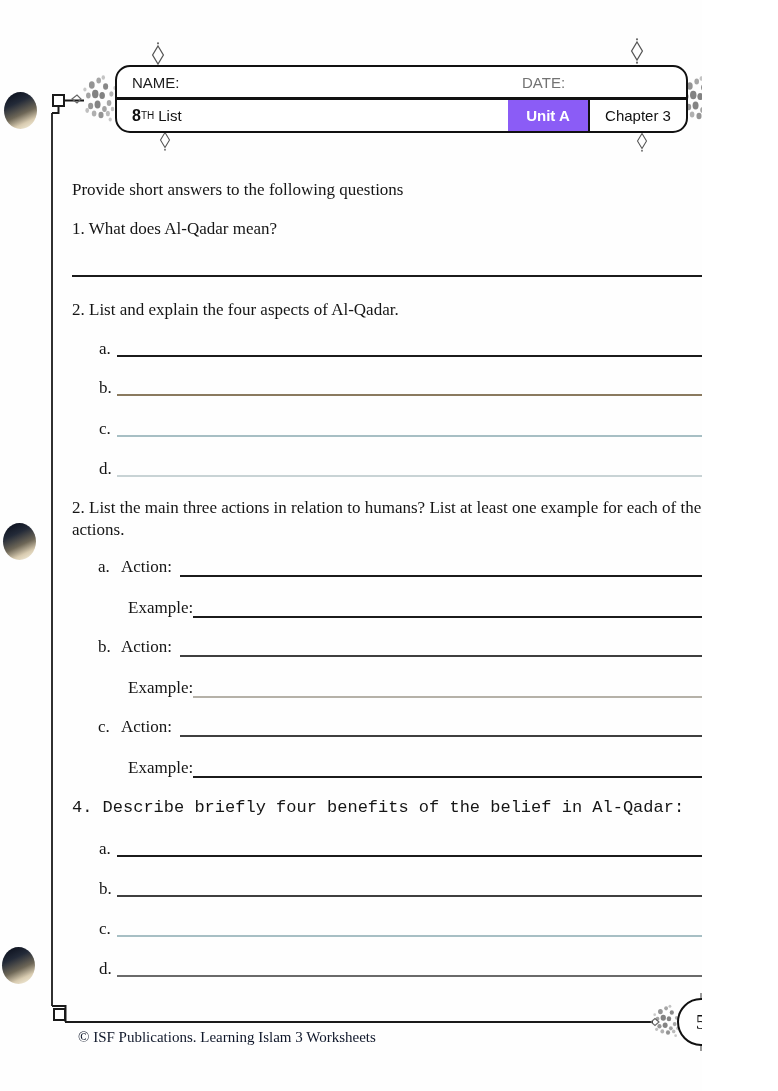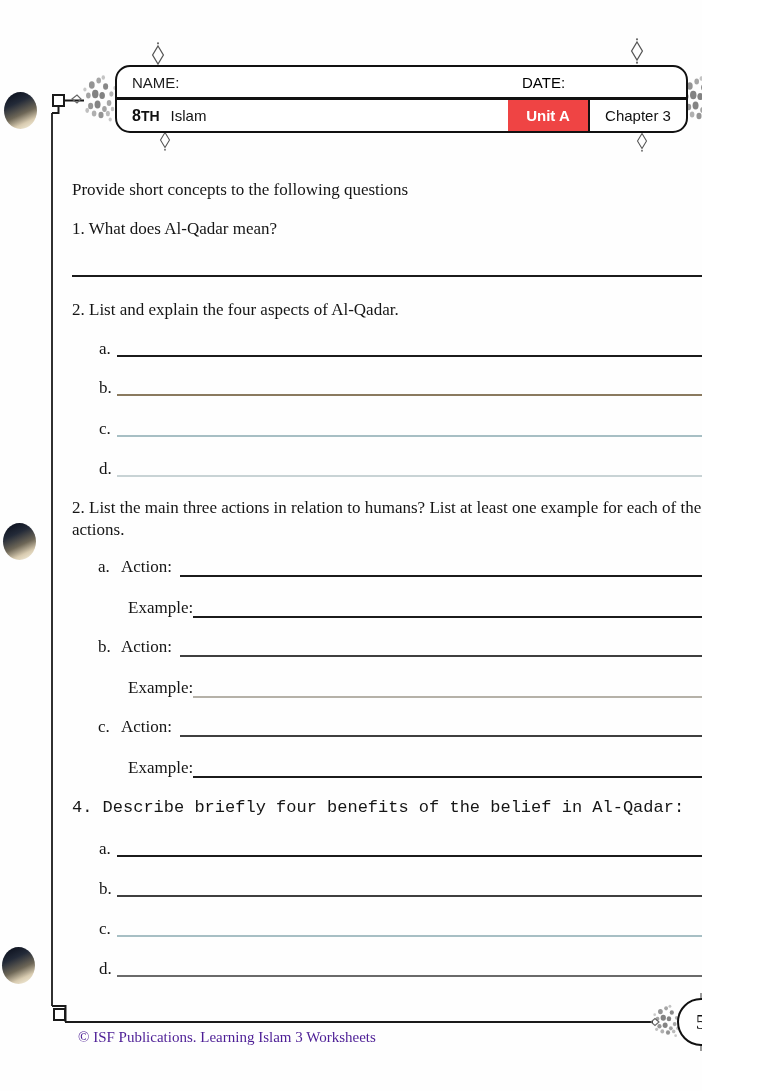--- a/index.html
+++ b/index.html
@@ -18,48 +18,48 @@
   
   .frame{position:absolute;left:0;top:0;}
   
   .header-box{
     position:absolute;left:115px;top:65px;width:573px;height:68px;
     border:2px solid #111;border-radius:15px;background:#fff;overflow:hidden;
     font-family:"Liberation Sans",sans-serif;box-sizing:border-box;
   }
   .hb-row1{height:30px;display:flex;align-items:center;position:relative;}
   .hb-name{margin-left:15px;font-size:15px;color:#1c1c1c;}
-  .hb-date{position:absolute;left:405px;font-size:15px;color:#000000;}
+  .hb-date{position:absolute;left:405px;font-size:15px;color:#737373;}
   .hb-fill{flex:1;height:100%;}
   .hb-divider{height:3px;background:#111;}
   .hb-row2{height:31px;display:flex;align-items:stretch;}
   .hb-grade{flex:1;display:flex;align-items:center;padding-left:15px;font-size:15px;color:#111;}
   .hb-grade .num{font-weight:bold;font-size:16px;}
-  .hb-grade sup{font-weight:bold;font-size:14px;margin-right:11px;}
-  .hb-unit{width:80px;background:#ef4444;color:#fff;font-weight:bold;font-size:15px;
+  .hb-grade sup{font-weight:normal;font-size:10px;margin-right:4px;}
+  .hb-unit{width:80px;background:#8b5cf6;color:#fff;font-weight:bold;font-size:15px;
     display:flex;align-items:center;justify-content:center;}
   .hb-chapter{width:96px;display:flex;align-items:center;justify-content:center;
     font-size:15px;color:#111;border-left:2px solid #111;}
   
   .abs{position:absolute;}
   .ex-head{left:75px;top:156px;white-space:nowrap;}
   .ex-head .t1{font-family:"Liberation Sans",sans-serif;font-weight:bold;font-size:16px;letter-spacing:.3px;}
   .ex-head .t2{font-size:17px;margin-left:9px;}
   .serif{font-size:17px;line-height:22px;}
   .answer-line{position:absolute;height:0;border-bottom:2px solid #1b1b1b;}
   .ink-a{border-color:#1b1b1b;}
   .ink-b{border-color:#8a7a5f;}
   .ink-c{border-color:#a7bfc4;}
   .ink-d{border-color:#c8d3d5;}
   .ink-e{border-color:#3f3f3f;}
   .ink-f{border-color:#b5b1a8;}
   .ink-g{border-color:#6a6a6a;}
   .sublabel{position:absolute;font-size:17px;}
   
-  .footer-text{position:absolute;left:78px;top:1029px;font-size:15px;color:#4c1d95;}
+  .footer-text{position:absolute;left:78px;top:1029px;font-size:15px;color:#0f172a;}
   .page-circle{
     position:absolute;left:677px;top:998px;width:48px;height:48px;border:2px solid #111;
     border-radius:50%;background:#fff;display:flex;align-items:center;justify-content:center;
     font-size:21px;color:#111;box-sizing:border-box;
   }
 </style>
 </head>
 <body>
 
 <div class="page">
@@ -140,28 +140,28 @@
     <div class="hb-row1">
       <span class="hb-name">NAME:</span>
       <span class="hb-fill"></span>
       <span class="hb-date">DATE:</span>
     </div>
     <div class="hb-divider"></div>
     <div class="hb-row2">
       <div class="hb-grade">
         <span class="num">8</span>
           <sup>TH</sup>
-        <span>Islam</span>
+        <span>List</span>
       </div>
       <div class="hb-unit">Unit A</div>
       <div class="hb-chapter">Chapter 3</div>
     </div>
   </div>
 
-  <div class="abs serif" style="left:72px;top:179px;">Provide short concepts to the following questions</div>
+  <div class="abs serif" style="left:72px;top:179px;">Provide short answers to the following questions</div>
 
   <div class="abs serif" style="left:72px;top:218px;">1. What does Al-Qadar mean?</div>
   <div class="answer-line ink-a" style="left:72px;top:275px;width:664px;"></div>
 
   <div class="abs serif" style="left:72px;top:299px;">2. List and explain the four aspects of Al-Qadar.</div>
   <span class="sublabel" style="left:99px;top:339px;">a.</span>
   <div class="answer-line ink-a" style="left:117px;top:355px;width:611px;"></div>
   <span class="sublabel" style="left:99px;top:378px;">b.</span>
   <div class="answer-line ink-b" style="left:117px;top:394px;width:611px;"></div>
   <span class="sublabel" style="left:99px;top:419px;">c.</span>

